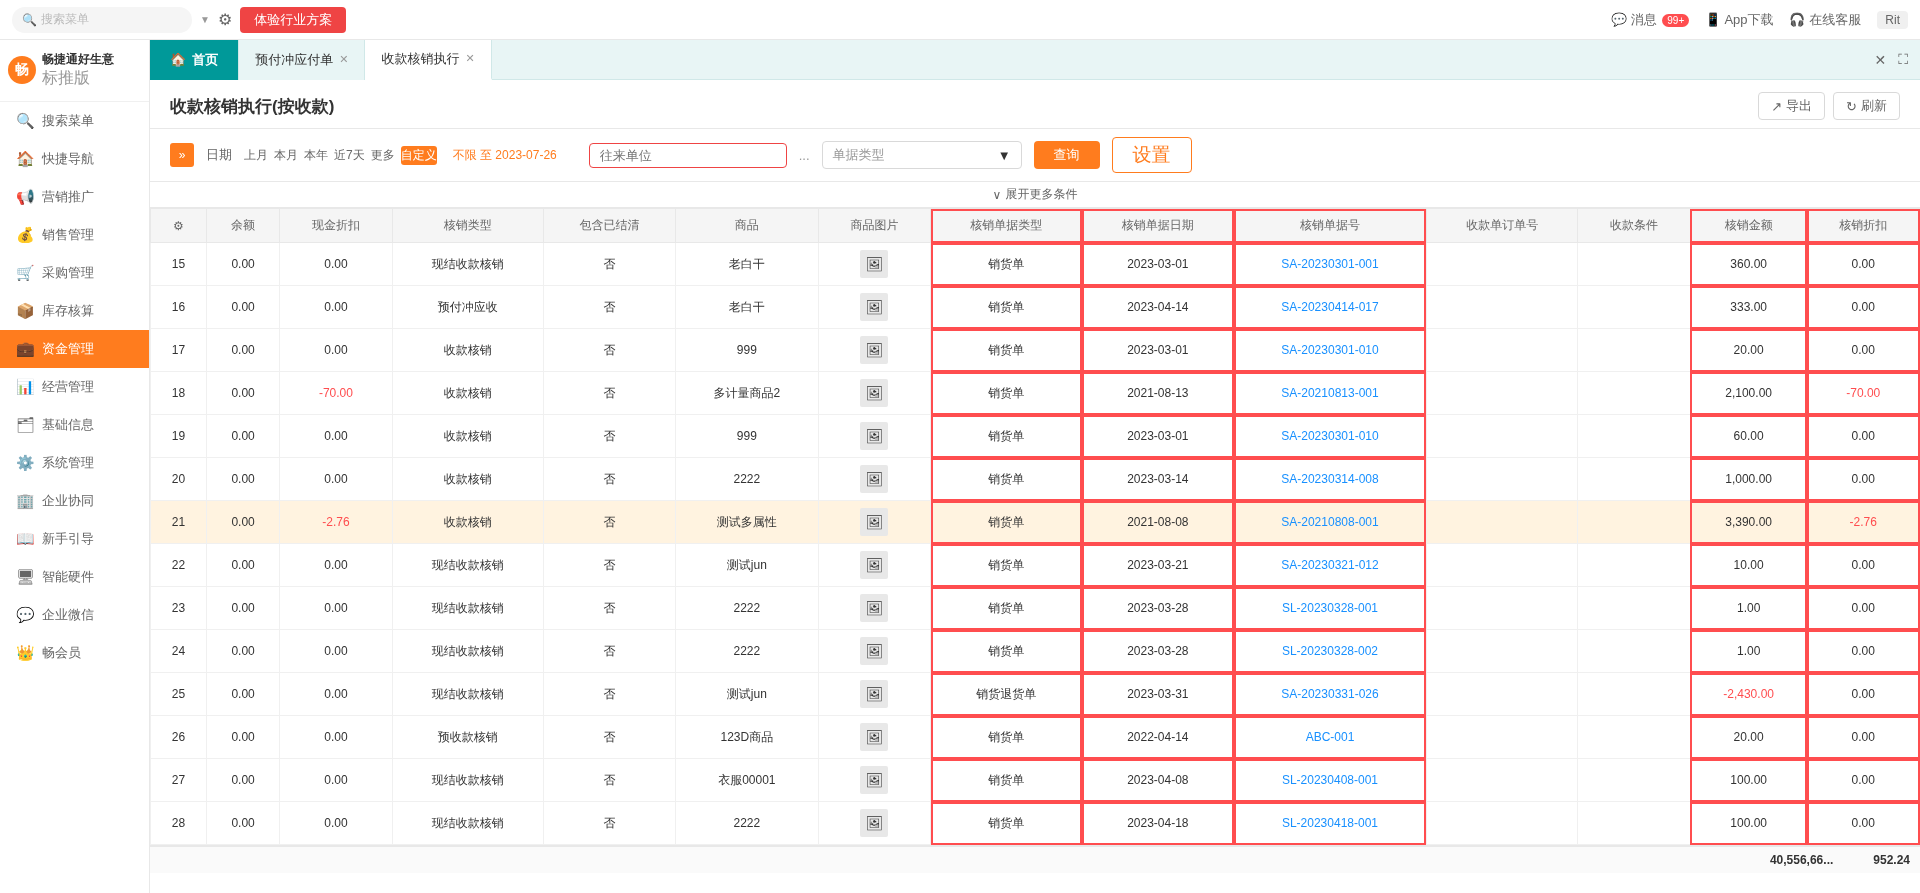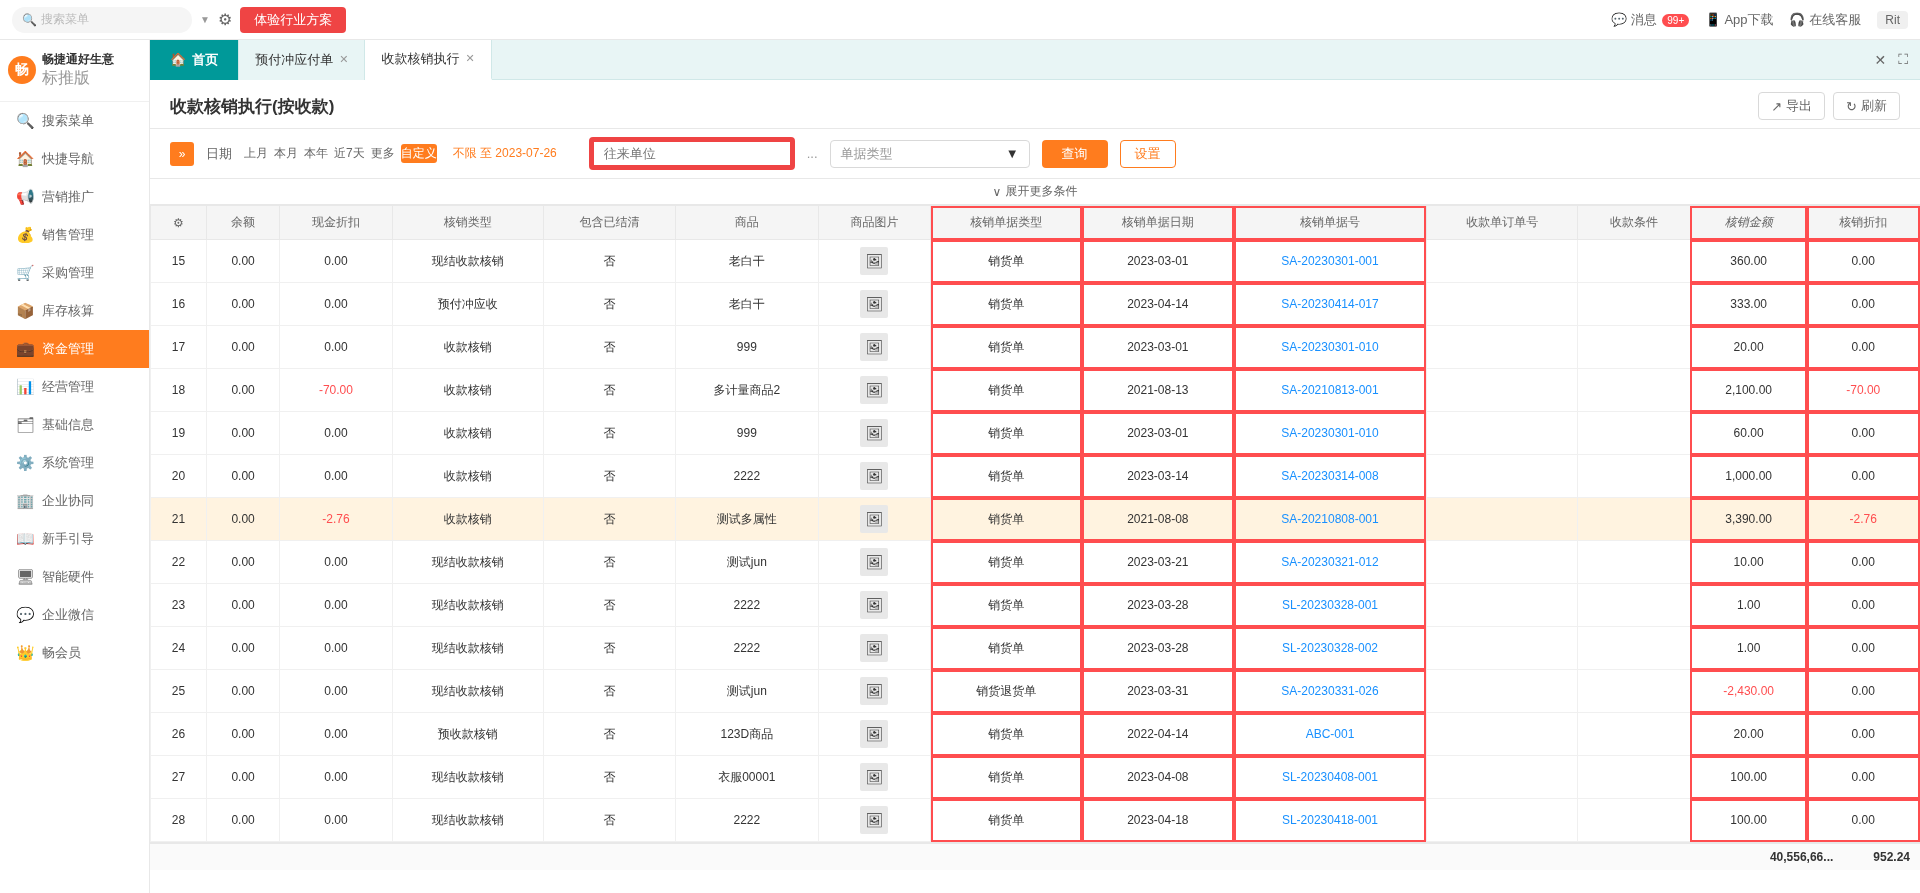--- a/index.html
+++ b/index.html
@@ -168,38 +168,38 @@
     }
     .filter-label { color: #666; font-size: 13px; }
     .filter-date-links { display: flex; gap: 6px; align-items: center; }
     .filter-date-link { color: #666; font-size: 12px; cursor: pointer; }
     .filter-date-custom {
       color: #fff; background: #ff7c1e; font-size: 12px;
       border-radius: 3px; padding: 1px 0; cursor: pointer;
     }
     .filter-date-value { color: #ff7c1e; font-size: 12px; }
     .filter-input {
-      border: 5px solid #ef4444; border-radius: 4px;
+      border: 1px solid #ef4444; border-radius: 4px;
       padding: 4px 10px; font-size: 13px; color: #333; min-width: 180px;
     }
     .filter-dots { color: #999; }
     .filter-select-wrap {
       display: flex; align-items: center;
       border: 1px solid #d9d9d9; border-radius: 4px;
       padding: 4px 10px; min-width: 200px; background: #fff;
       justify-content: space-between;
     }
     .filter-select-label { color: #999; font-size: 13px; }
     .filter-query-btn {
       background: #ff7c1e; color: #fff; border: none; border-radius: 4px;
       padding: 5px 20px; font-size: 13px; cursor: pointer;
     }
     .filter-set-btn {
       background: #fff; color: #ff7c1e; border: 1px solid #ff7c1e; border-radius: 4px;
-      padding: 4px 14px; font-size: 13px; cursor: pointer;
+      padding: 4px 20px; font-size: 19px; cursor: pointer;
     }
     .expand-more {
       text-align: center; padding: 4px 0;
       border-bottom: 1px solid #e8e8e8; background: #fff;
     }
     .expand-more-btn {
       color: #666; font-size: 12px; cursor: pointer;
       display: inline-flex; align-items: center; gap: 4px;
     }
 
@@ -421,21 +421,21 @@
               <th>现金折扣</th>
               <th>核销类型</th>
               <th>包含已结清</th>
               <th>商品</th>
               <th>商品图片</th>
               <th style="outline:2px solid #ff4d4f; outline-offset:-2px;margin-top:28px;">核销单据类型</th>
               <th style="outline:2px solid #ff4d4f; outline-offset:-2px;">核销单据日期</th>
               <th style="outline:2px solid #ff4d4f; outline-offset:-2px;">核销单据号</th>
               <th>收款单订单号</th>
               <th>收款条件</th>
-              <th style="outline:2px solid #ff4d4f; outline-offset:-2px;font-style:italic;">核销金额</th>
+              <th style="outline:2px solid #ff4d4f; outline-offset:-2px;">核销金额</th>
               <th style="outline:2px solid #ff4d4f; outline-offset:-2px;">核销折扣</th>
             </tr>
           </thead>
           <tbody id="table-body">
               <tr>
     <td>15</td>
     <td>0.00</td>
     <td class="">0.00</td>
     <td>现结收款核销</td>
     <td>否</td>

